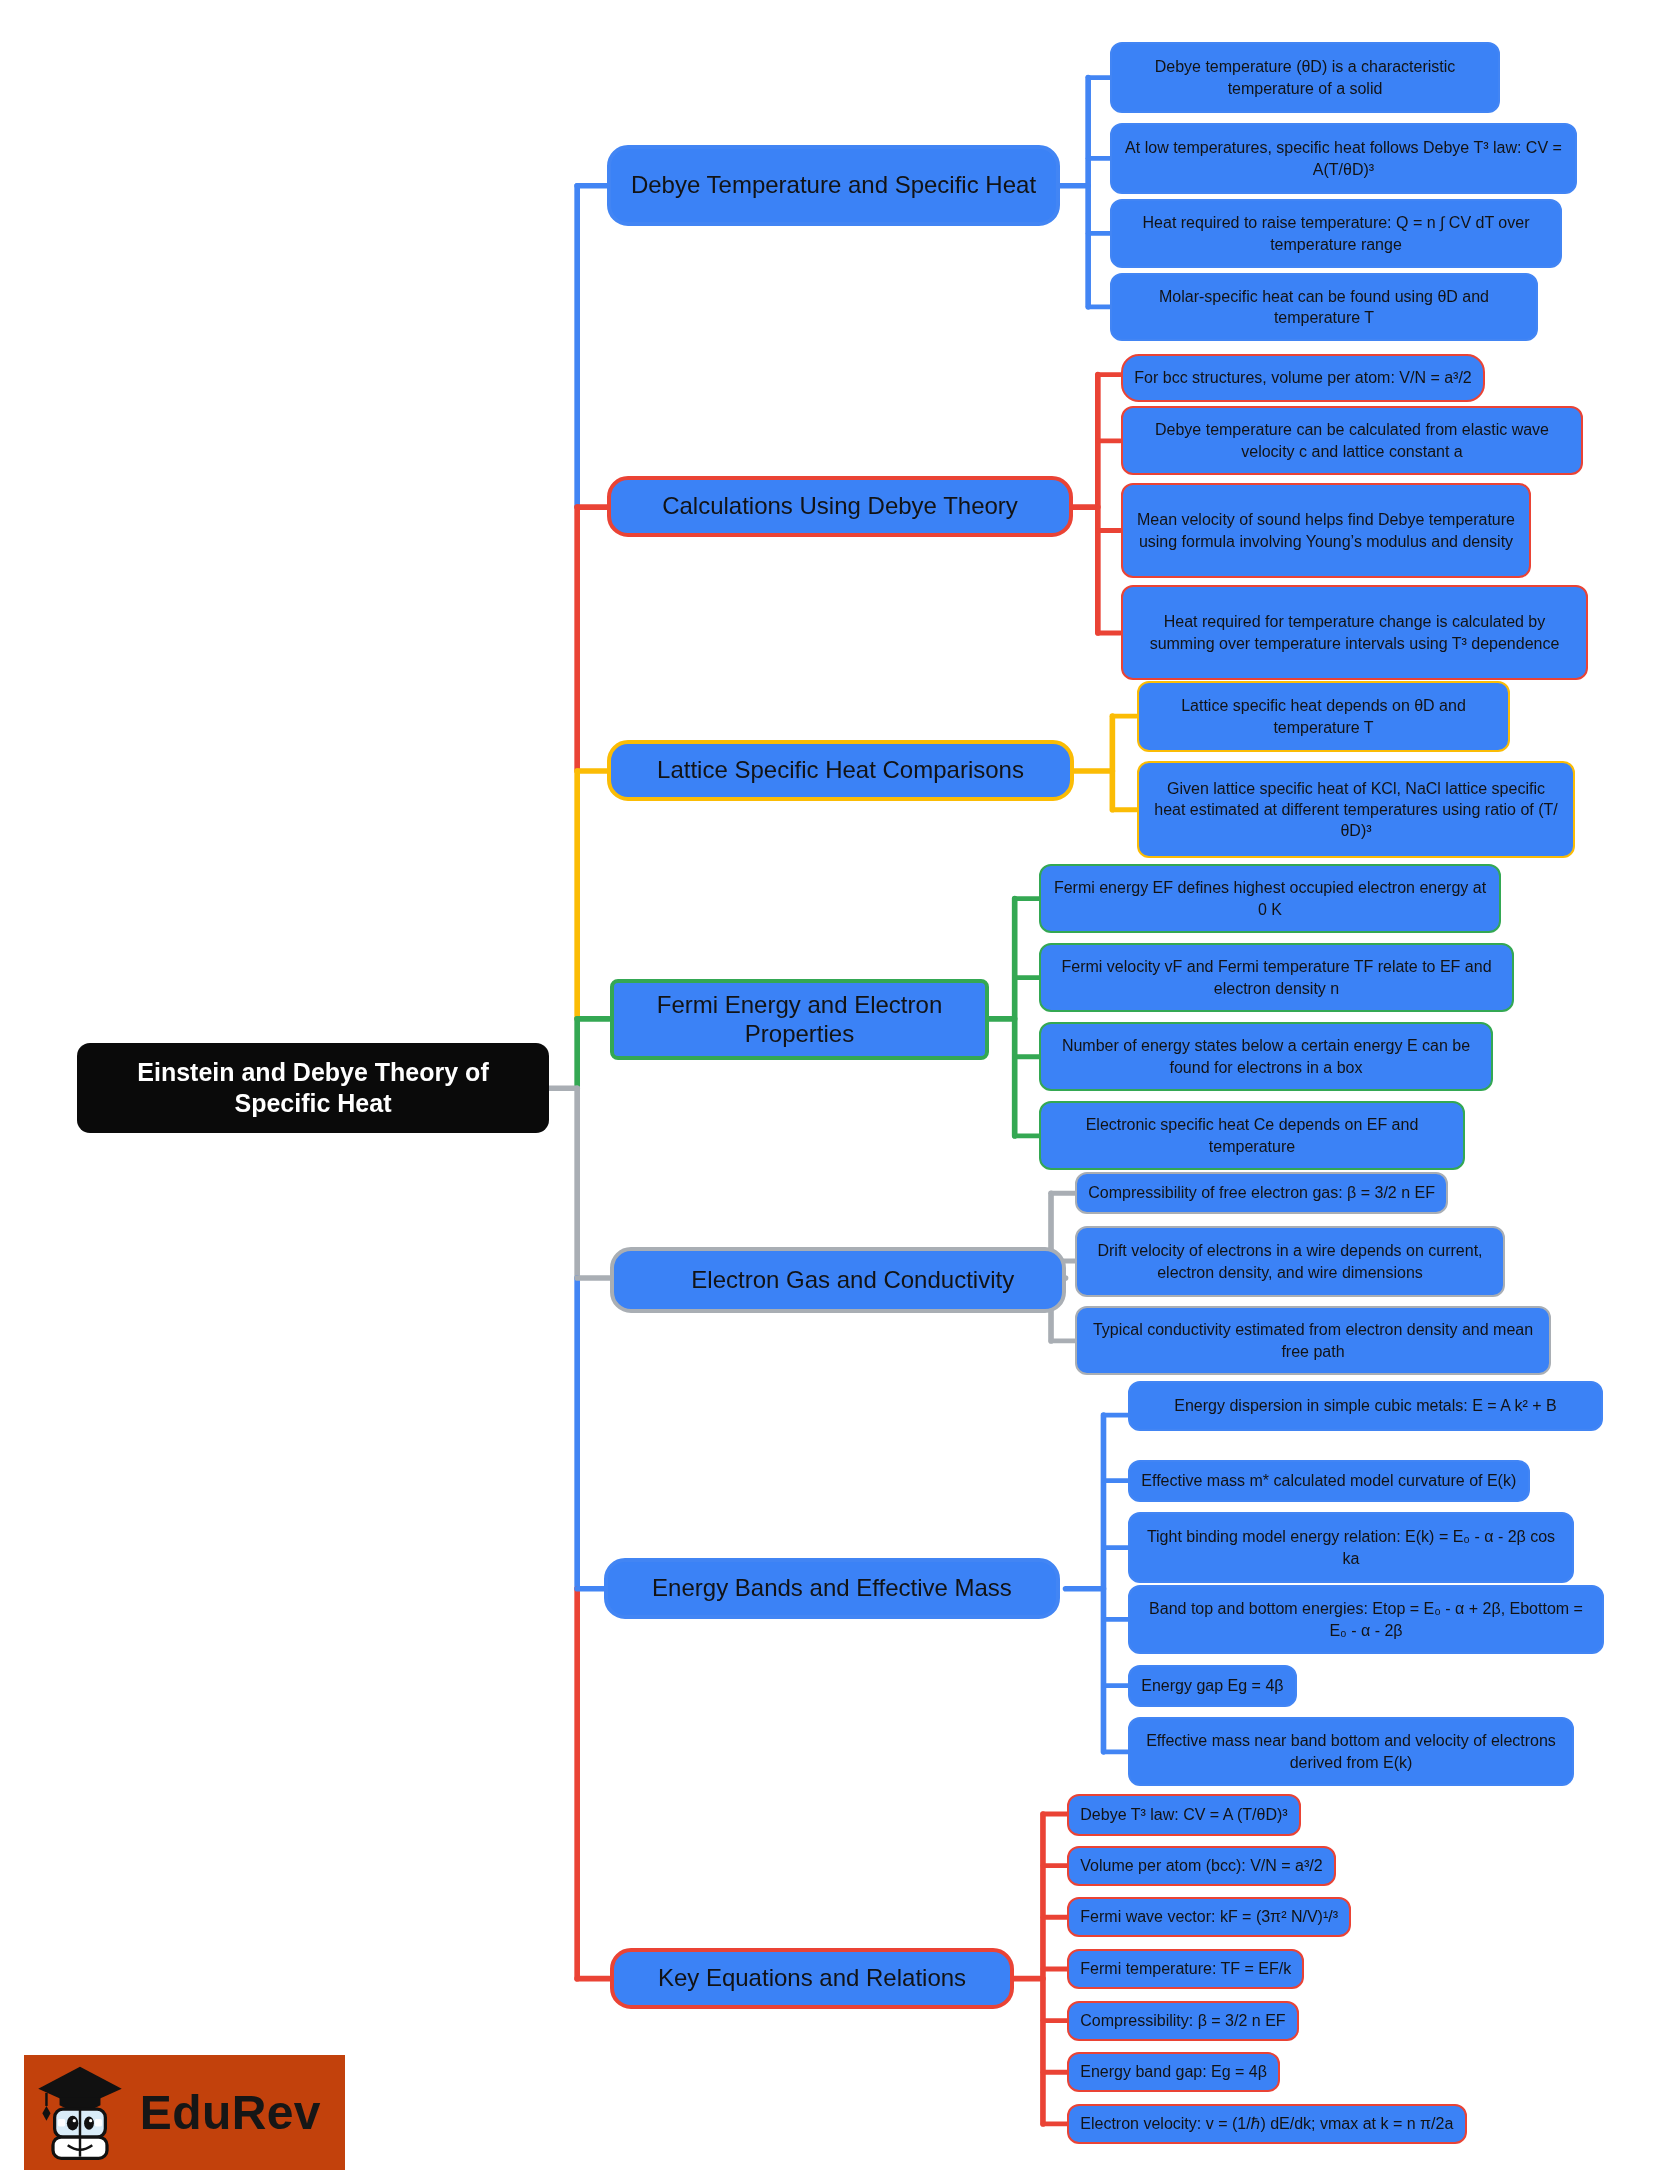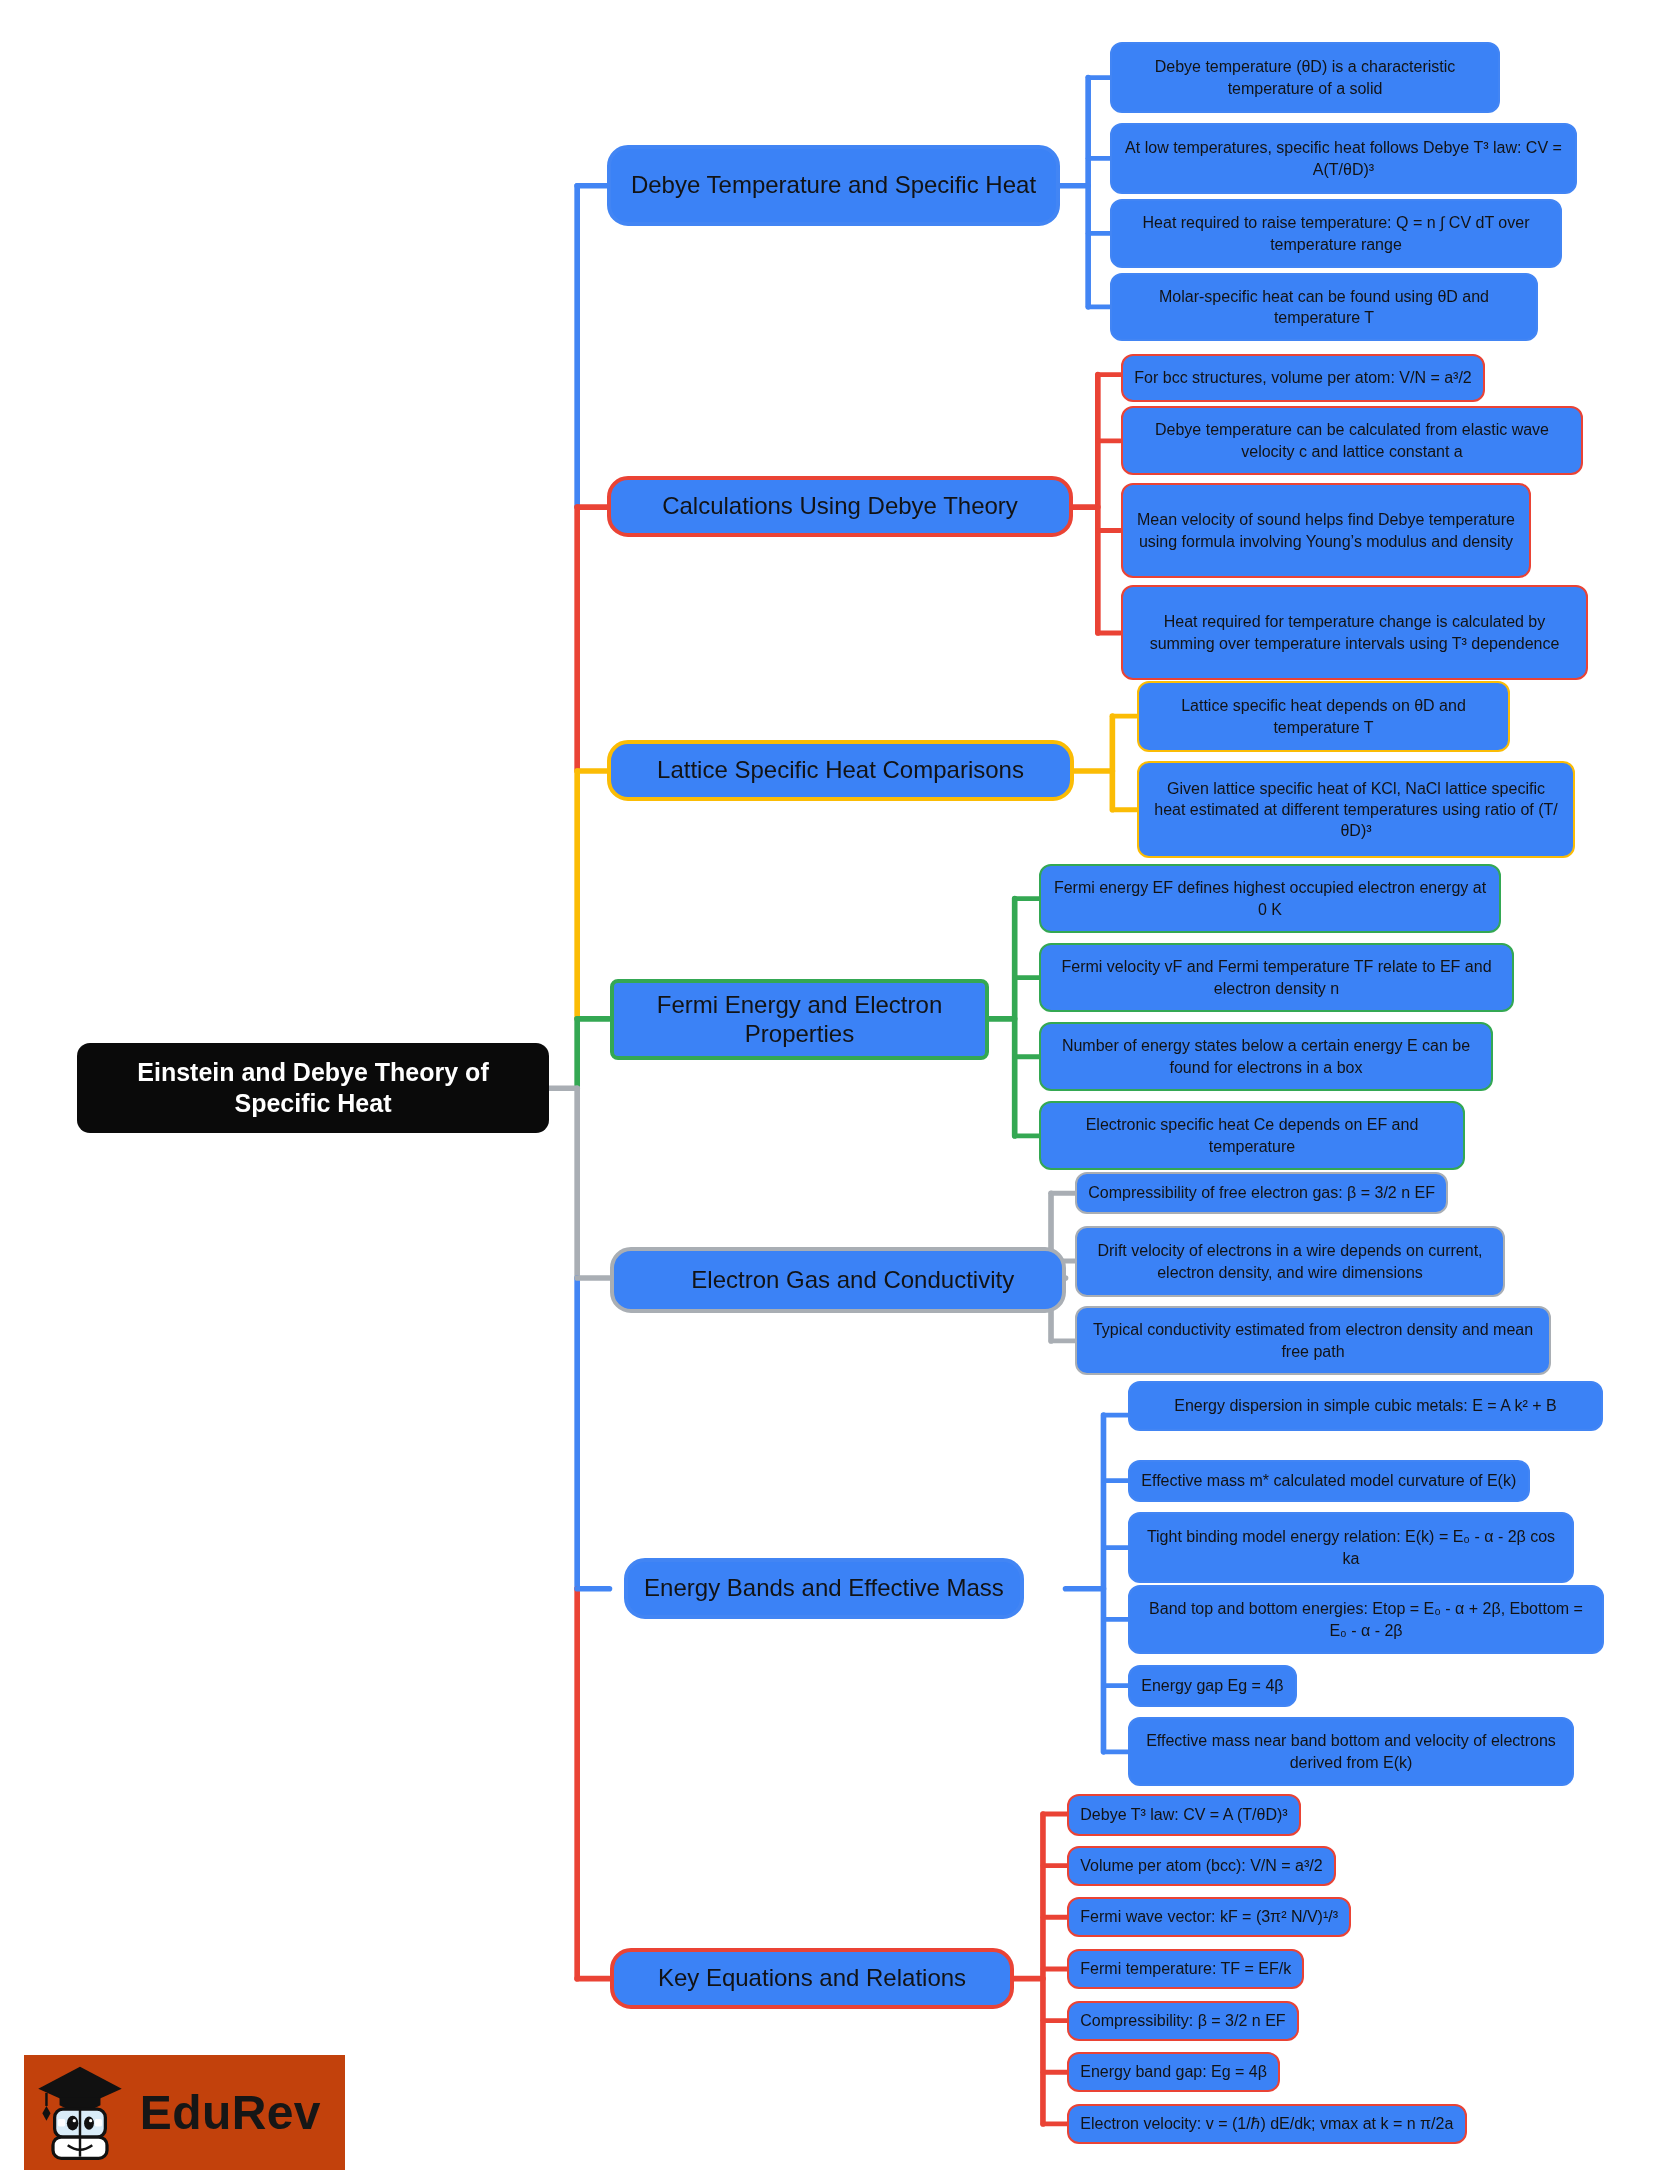--- a/index.html
+++ b/index.html
@@ -118,37 +118,37 @@
       <path d="M40 100 q15 11 30 0" stroke="#111" stroke-width="3" fill="none"></path>
     </svg>
     <span class="brand">EduRev</span>
   </div>
 <div class="node branch" style="left: 607px; top: 145px; width: 453px; height: 81px; border-color: rgb(66, 133, 244);">Debye Temperature and Specific Heat</div>
     <div class="node leaf" style="left: 1110px; top: 42px; height: 71px; border-color: rgb(66, 133, 244); width: 390px;">Debye temperature (θD) is a characteristic temperature of a solid</div>
     <div class="node leaf" style="left: 1110px; top: 123px; height: 71px; border-color: rgb(66, 133, 244); width: 467px;">At low temperatures, specific heat follows Debye T³ law: CV = A(T/θD)³</div>
     <div class="node leaf" style="left: 1110px; top: 199px; height: 69px; border-color: rgb(66, 133, 244); width: 452px;">Heat required to raise temperature: Q = n ∫ CV dT over temperature range</div>
     <div class="node leaf" style="left: 1110px; top: 273px; height: 68px; border-color: rgb(66, 133, 244); width: 428px;">Molar-specific heat can be found using θD and temperature T</div>
     <div class="node branch" style="left: 607px; top: 476px; width: 466px; height: 61px; border-color: rgb(234, 67, 53);">Calculations Using Debye Theory</div>
-    <div class="node leaf one" style="left: 1121px; top: 354px; height: 48px; border-color: rgb(234, 67, 53);">For bcc structures, volume per atom: V/N = a³/2</div>
+    <div class="node leaf one" style="left: 1121px; top: 354px; height: 48px; border-color: rgb(234, 67, 53); border-radius: 18px;">For bcc structures, volume per atom: V/N = a³/2</div>
     <div class="node leaf" style="left: 1121px; top: 406px; height: 69px; border-color: rgb(234, 67, 53); width: 462px;">Debye temperature can be calculated from elastic wave velocity c and lattice constant a</div>
     <div class="node leaf" style="left: 1121px; top: 483px; height: 95px; border-color: rgb(234, 67, 53); width: 410px;">Mean velocity of sound helps find Debye temperature using formula involving Young’s modulus and density</div>
     <div class="node leaf" style="left: 1121px; top: 585px; height: 95px; border-color: rgb(234, 67, 53); width: 467px;">Heat required for temperature change is calculated by summing over temperature intervals using T³ dependence</div>
     <div class="node branch" style="left: 607px; top: 740px; width: 467px; height: 61px; border-color: rgb(251, 188, 5);">Lattice Specific Heat Comparisons</div>
     <div class="node leaf" style="left: 1137px; top: 681px; height: 71px; border-color: rgb(251, 188, 5); width: 373px;">Lattice specific heat depends on θD and temperature T</div>
     <div class="node leaf" style="left: 1137px; top: 761px; height: 97px; border-color: rgb(251, 188, 5); width: 438px;">Given lattice specific heat of KCl, NaCl lattice specific heat estimated at different temperatures using ratio of (T/θD)³</div>
     <div class="node branch" style="left: 610px; top: 979px; width: 379px; height: 81px; border-color: rgb(52, 168, 83); border-radius: 8px;">Fermi Energy and Electron Properties</div>
     <div class="node leaf" style="left: 1039px; top: 864px; height: 69px; border-color: rgb(52, 168, 83); width: 462px;">Fermi energy EF defines highest occupied electron energy at 0 K</div>
     <div class="node leaf" style="left: 1039px; top: 943px; height: 69px; border-color: rgb(52, 168, 83); width: 475px;">Fermi velocity vF and Fermi temperature TF relate to EF and electron density n</div>
     <div class="node leaf" style="left: 1039px; top: 1022px; height: 69px; border-color: rgb(52, 168, 83); width: 454px;">Number of energy states below a certain energy E can be found for electrons in a box</div>
     <div class="node leaf" style="left: 1039px; top: 1101px; height: 69px; border-color: rgb(52, 168, 83); width: 426px;">Electronic specific heat Ce depends on EF and temperature</div>
     <div class="node branch" style="left: 610px; top: 1247px; width: 456px; height: 66px; border-color: rgb(169, 174, 180); padding-left: 44px;">Electron Gas and Conductivity</div>
     <div class="node leaf one" style="left: 1075px; top: 1172px; height: 42px; border-color: rgb(169, 174, 180);">Compressibility of free electron gas: β = 3/2 n EF</div>
     <div class="node leaf" style="left: 1075px; top: 1226px; height: 71px; border-color: rgb(169, 174, 180); width: 430px;">Drift velocity of electrons in a wire depends on current, electron density, and wire dimensions</div>
     <div class="node leaf" style="left: 1075px; top: 1306px; height: 69px; border-color: rgb(169, 174, 180); width: 476px;">Typical conductivity estimated from electron density and mean free path</div>
-    <div class="node branch" style="left: 624px; top: 1558px; width: 400px; height: 61px; border-color: rgb(66, 133, 244);">Energy Bands and Effective Mass</div>
+    <div class="node branch" style="left: 604px; top: 1558px; width: 456px; height: 61px; border-color: rgb(66, 133, 244);">Energy Bands and Effective Mass</div>
     <div class="node leaf" style="left: 1128px; top: 1381px; height: 50px; border-color: rgb(66, 133, 244); width: 475px;">Energy dispersion in simple cubic metals: E = A k² + B</div>
     <div class="node leaf one" style="left: 1128px; top: 1460px; height: 42px; border-color: rgb(66, 133, 244);">Effective mass m* calculated model curvature of E(k)</div>
     <div class="node leaf" style="left: 1128px; top: 1512px; height: 71px; border-color: rgb(66, 133, 244); width: 446px;">Tight binding model energy relation: E(k) = E₀ - α - 2β cos ka</div>
     <div class="node leaf" style="left: 1128px; top: 1585px; height: 69px; border-color: rgb(66, 133, 244); width: 476px;">Band top and bottom energies: Etop = E₀ - α + 2β, Ebottom = E₀ - α - 2β</div>
     <div class="node leaf one" style="left: 1128px; top: 1665px; height: 42px; border-color: rgb(66, 133, 244);">Energy gap Eg = 4β</div>
     <div class="node leaf" style="left: 1128px; top: 1717px; height: 69px; border-color: rgb(66, 133, 244); width: 446px;">Effective mass near band bottom and velocity of electrons derived from E(k)</div>
     <div class="node branch" style="left: 610px; top: 1948px; width: 404px; height: 61px; border-color: rgb(234, 67, 53);">Key Equations and Relations</div>
     <div class="node leaf one" style="left: 1067px; top: 1794px; height: 42px; border-color: rgb(234, 67, 53);">Debye T³ law: CV = A (T/θD)³</div>
     <div class="node leaf one" style="left: 1067px; top: 1846px; height: 40px; border-color: rgb(234, 67, 53);">Volume per atom (bcc): V/N = a³/2</div>
     <div class="node leaf one" style="left: 1067px; top: 1897px; height: 40px; border-color: rgb(234, 67, 53);">Fermi wave vector: kF = (3π² N/V)¹/³</div>

